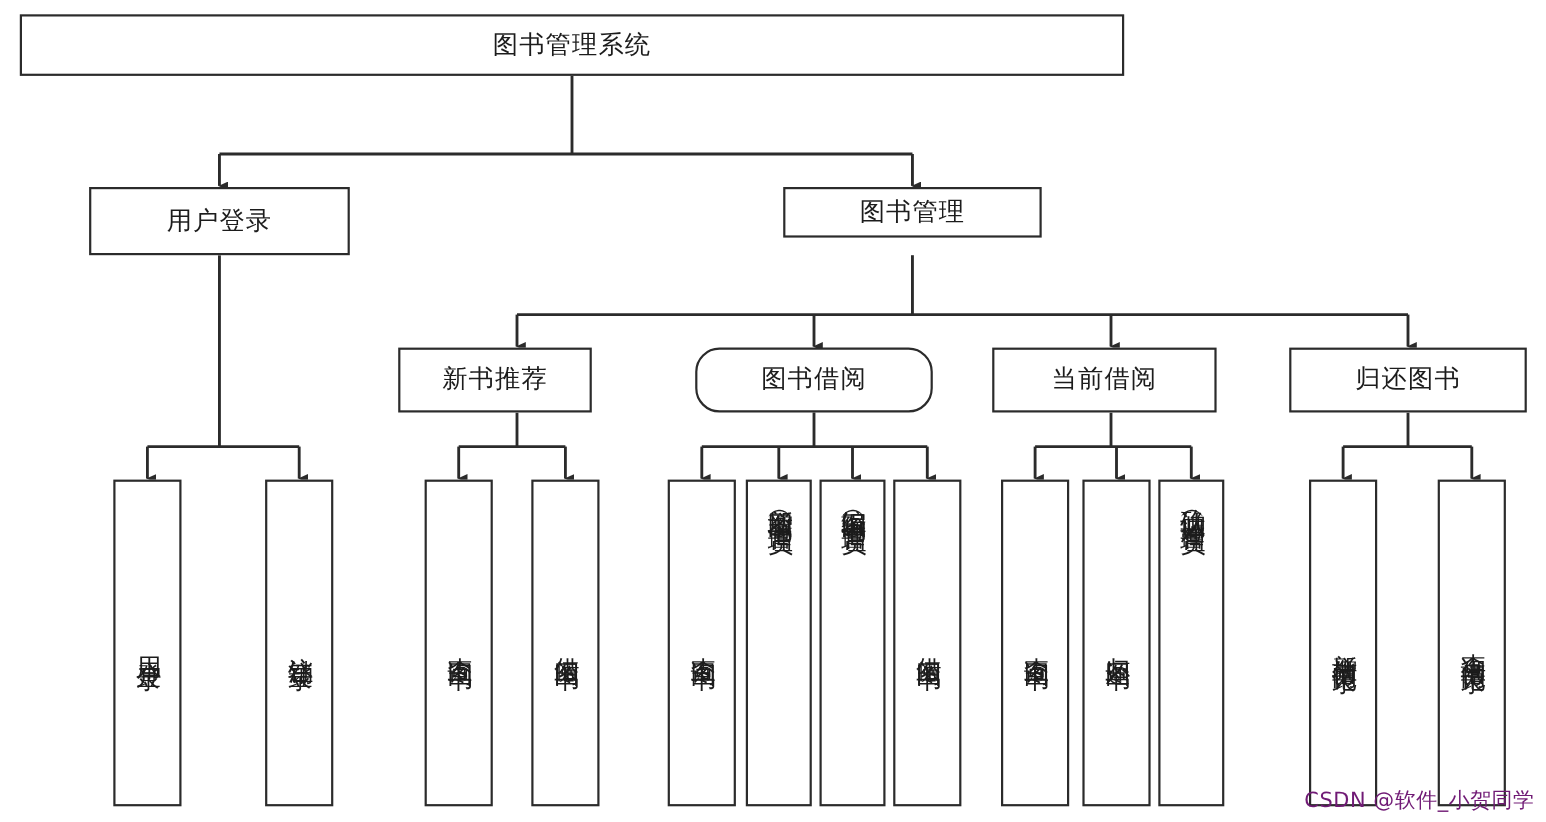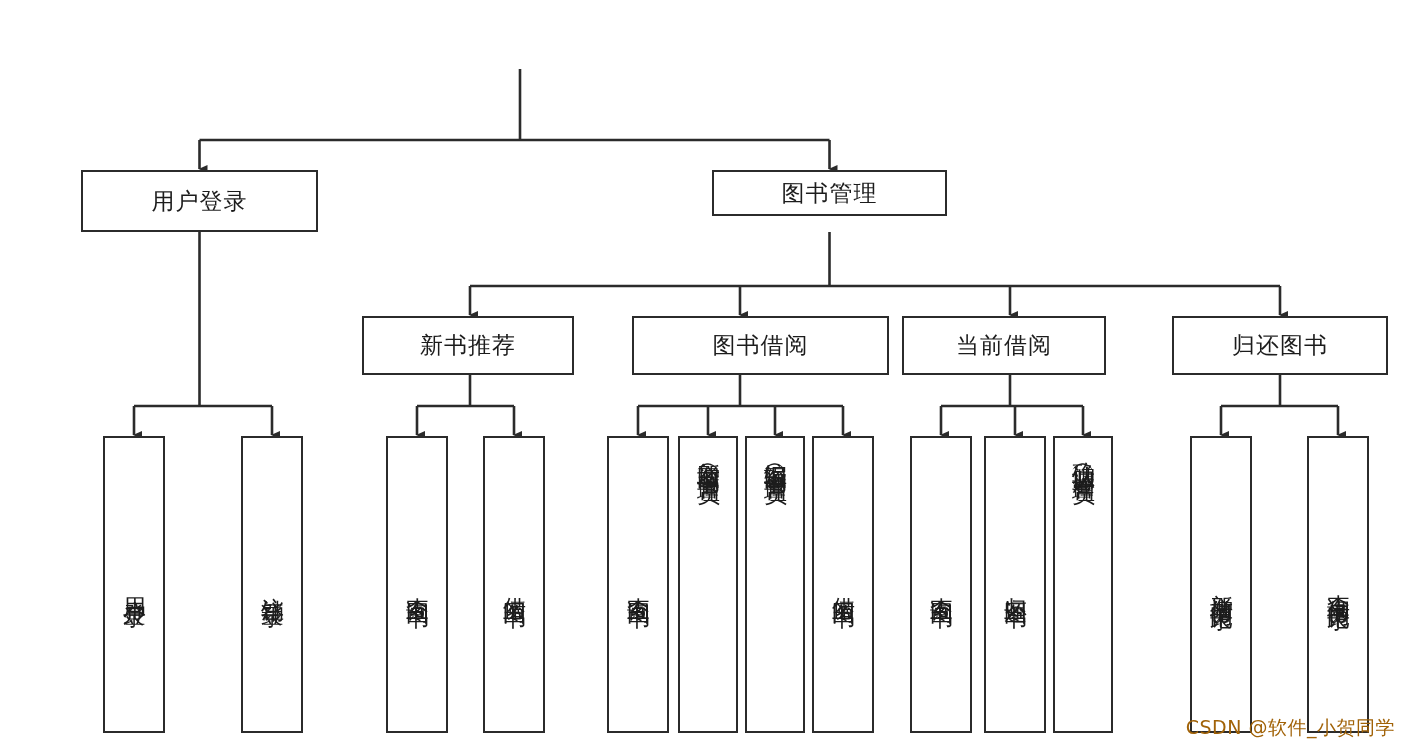--- a/index.html
+++ b/index.html
@@ -55,21 +55,21 @@
   }
   .node.v.mid {
     align-items: center;
     padding-top: 0;
   }
   .watermark {
     position: absolute;
     right: 10px;
     bottom: 6px;
     font-size: 19px;
-    color: #a16207;
+    color: #701a75;
     letter-spacing: 0.5px;
     white-space: nowrap;
     font-family: "DejaVu Sans", "Liberation Sans", sans-serif;
   }
 </style>
 </head>
 <body>
 
 <div id="canvas">
 
@@ -109,32 +109,35 @@
         <path d="M941,406 L941,435" marker-end="url(#arrow)"></path>
         <path d="M1015,406 L1015,435" marker-end="url(#arrow)"></path>
         <path d="M1083,406 L1083,435" marker-end="url(#arrow)"></path>
         <path d="M1280,375 L1280,406"></path>
         <path d="M1221,406 L1338,406"></path>
         <path d="M1221,406 L1221,435" marker-end="url(#arrow)"></path>
         <path d="M1338,406 L1338,435" marker-end="url(#arrow)"></path>
       </g>
   </svg>
 
+  <div class="node h" style="left: 18px; top: 13px; width: 1004px; height: 56px;">
+    <span>图书管理系统</span>
+  </div>
 
   <div class="node h" style="left: 81px; top: 170px; width: 237px; height: 62px;">
     <span>用户登录</span>
   </div>
   <div class="node h" style="left: 712px; top: 170px; width: 235px; height: 46px;">
     <span>图书管理</span>
   </div>
 
-  <div class="node h" style="left: 362px; top: 316px; width: 212px; height: 59px;">
+  <div class="node h" style="left: 362px; top: 316px; width: 176px; height: 59px;">
     <span>新书推荐</span>
   </div>
-  <div class="node h" style="left: 632px; top: 316px; width: 257px; height: 59px;">
+  <div class="node h" style="left: 632px; top: 316px; width: 216px; height: 59px; border-radius: 22px;">
     <span>图书借阅</span>
   </div>
   <div class="node h" style="left: 902px; top: 316px; width: 204px; height: 59px;">
     <span>当前借阅</span>
   </div>
   <div class="node h" style="left: 1172px; top: 316px; width: 216px; height: 59px;">
     <span>归还图书</span>
   </div>
 
   <div class="node v mid" style="left: 103px; top: 436px; width: 62px; height: 297px;">

